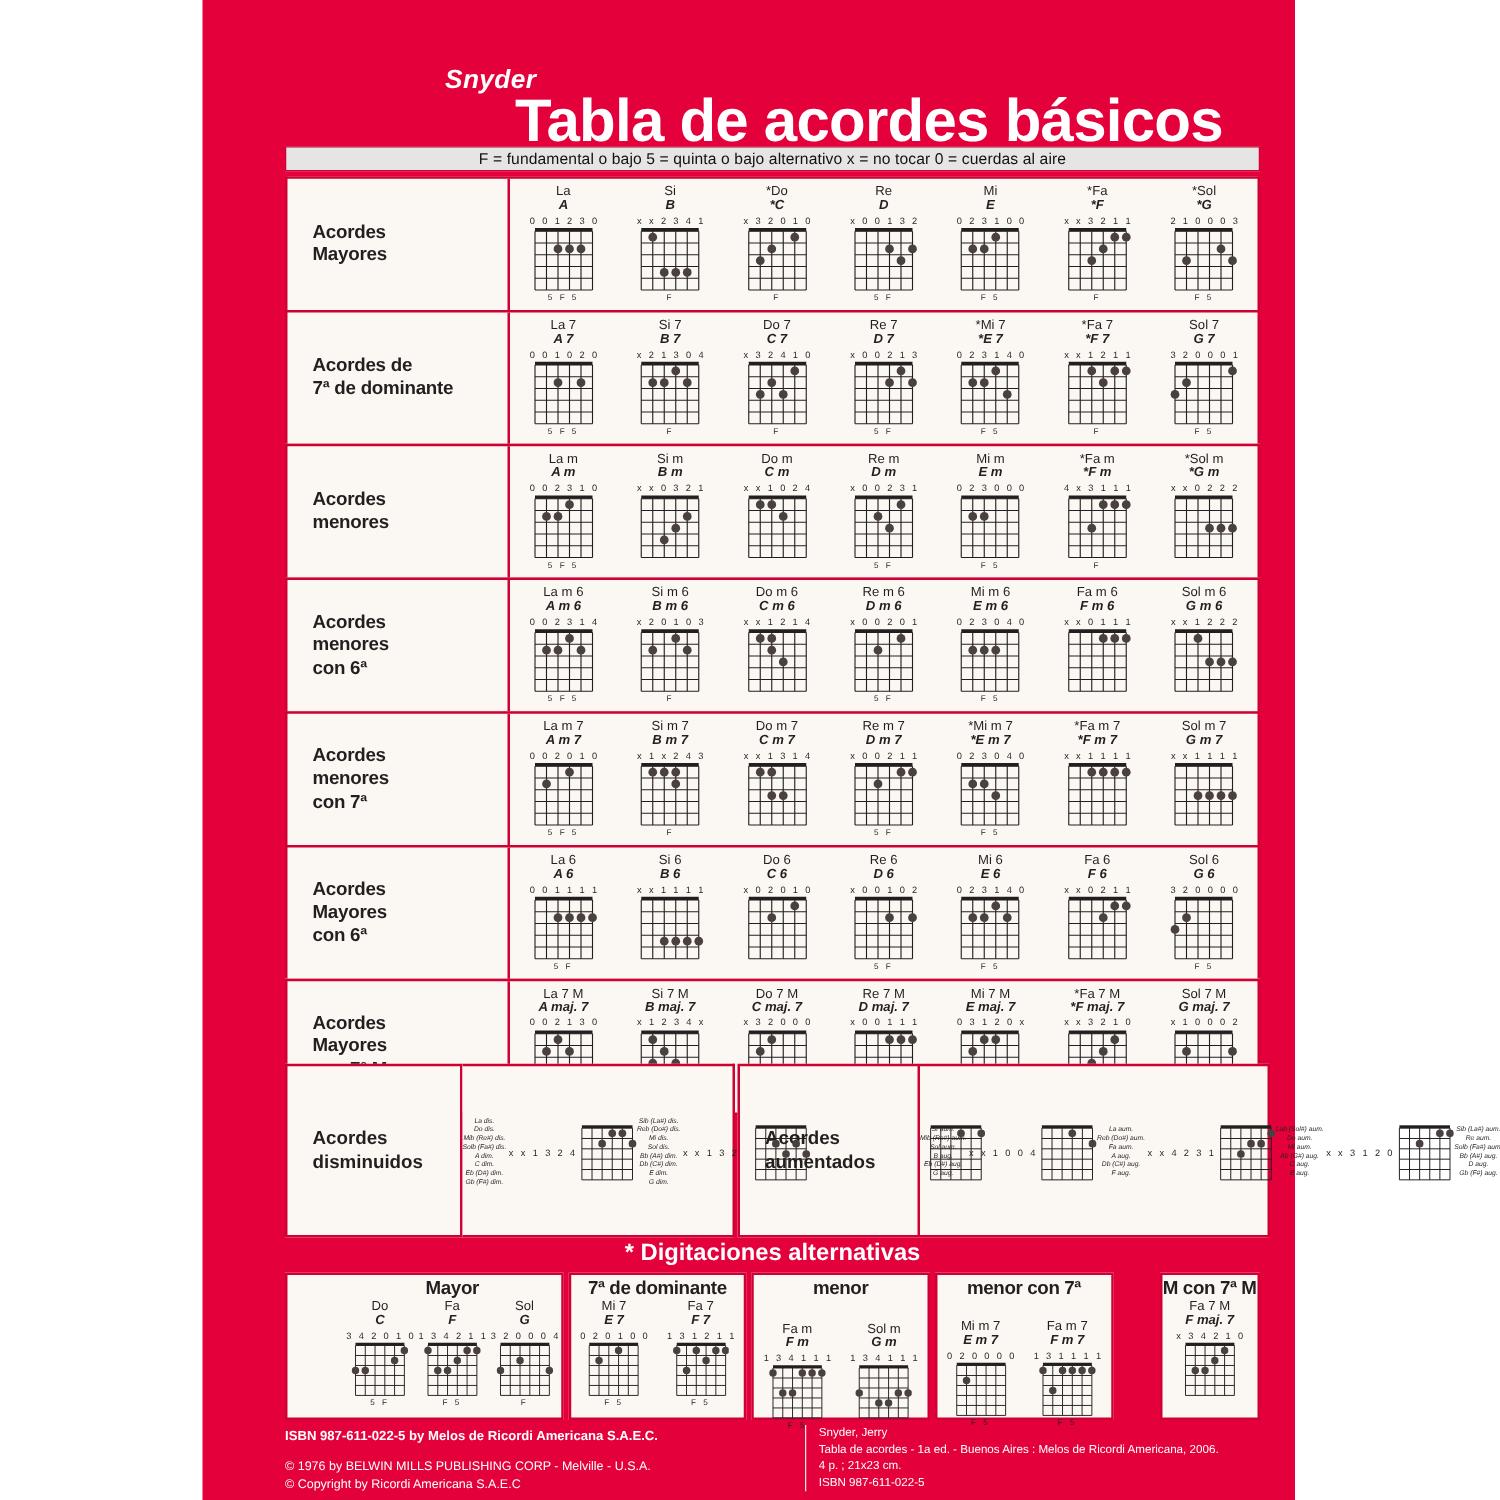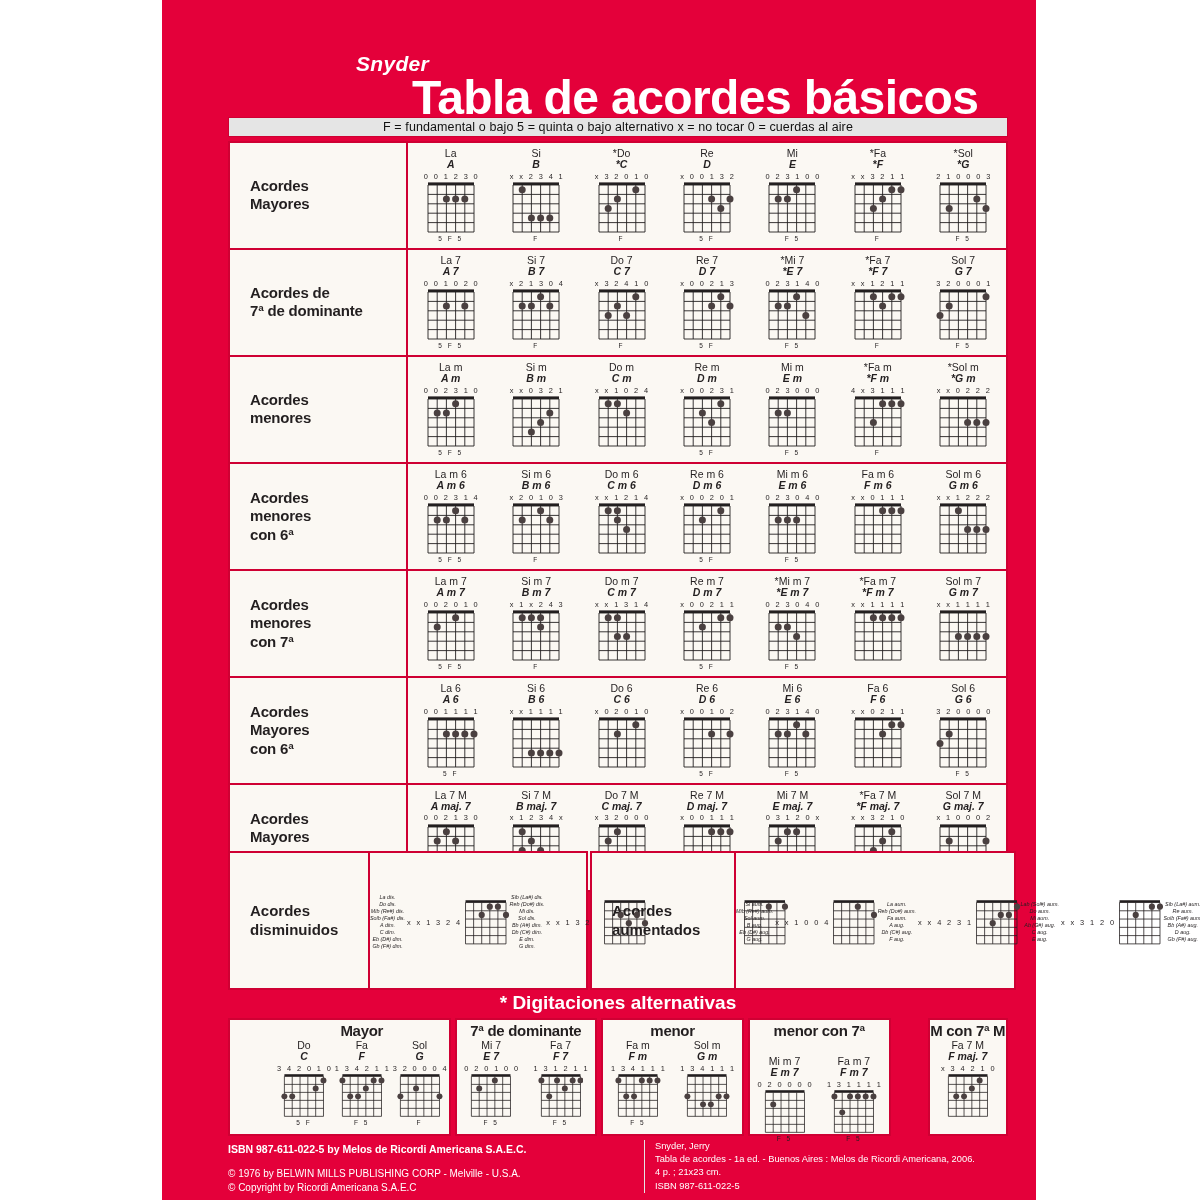--- a/index.html
+++ b/index.html
@@ -1778,21 +1778,21 @@
                 <circle cx="34.68" cy="7.395" r="2.975" fill="#4a4040"></circle>
                 <circle cx="42.5" cy="7.395" r="2.975" fill="#4a4040"></circle>
                 <circle cx="26.859999999999996" cy="15.385000000000002" r="2.975" fill="#4a4040"></circle>
                 <circle cx="11.219999999999999" cy="23.374999999999996" r="2.975" fill="#4a4040"></circle>
               </svg>
             </div>
             <div class="bass">F 5</div>
           </div>
         </div>
       </div>
-      <div class="altgroup" style="width: 178px;">
+      <div class="altgroup" style="width: 178px; gap: 18px;">
         <h3>menor</h3>
         <div class="altcells">
           <div class="cell">
             <div class="cname">Fa m</div>
             <div class="cname2">F m</div>
             <div class="fingers">1 3 4 1 1 1</div>
             <div class="dia">
               <svg width="45.9" height="46.349999999999994" viewBox="0 0 45.9 46.349999999999994">
                 <rect x="3.4" y="1.19" width="39.1" height="2.21" fill="#231f20"></rect>
                 <line x1="3.4" y1="3.4" x2="3.4" y2="43.349999999999994" stroke="#231f20" stroke-width="0.765"></line>

